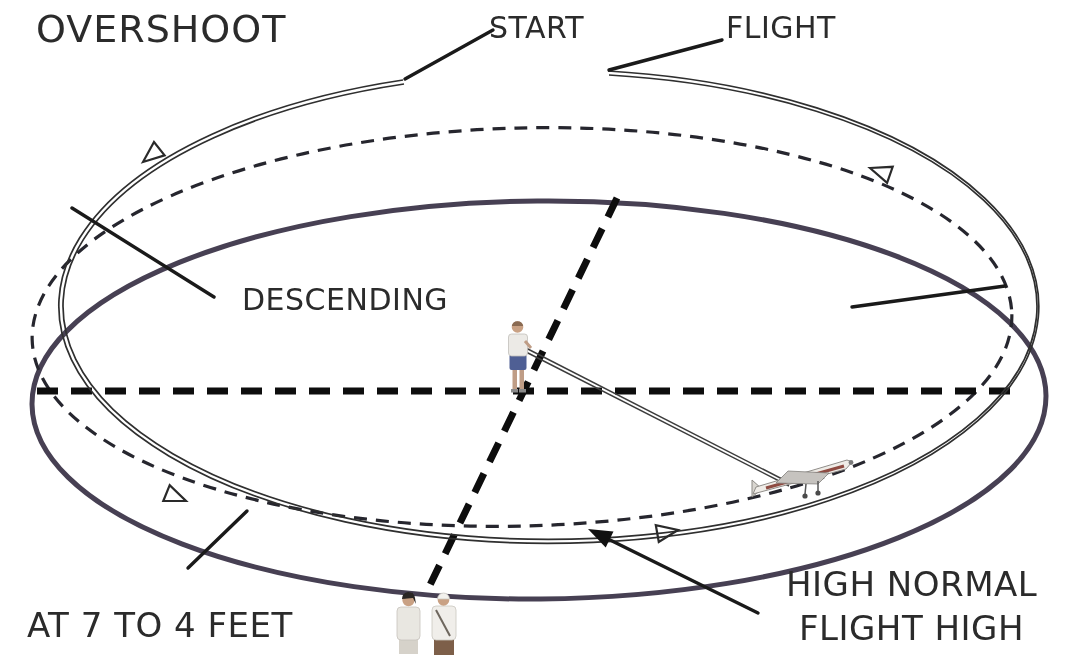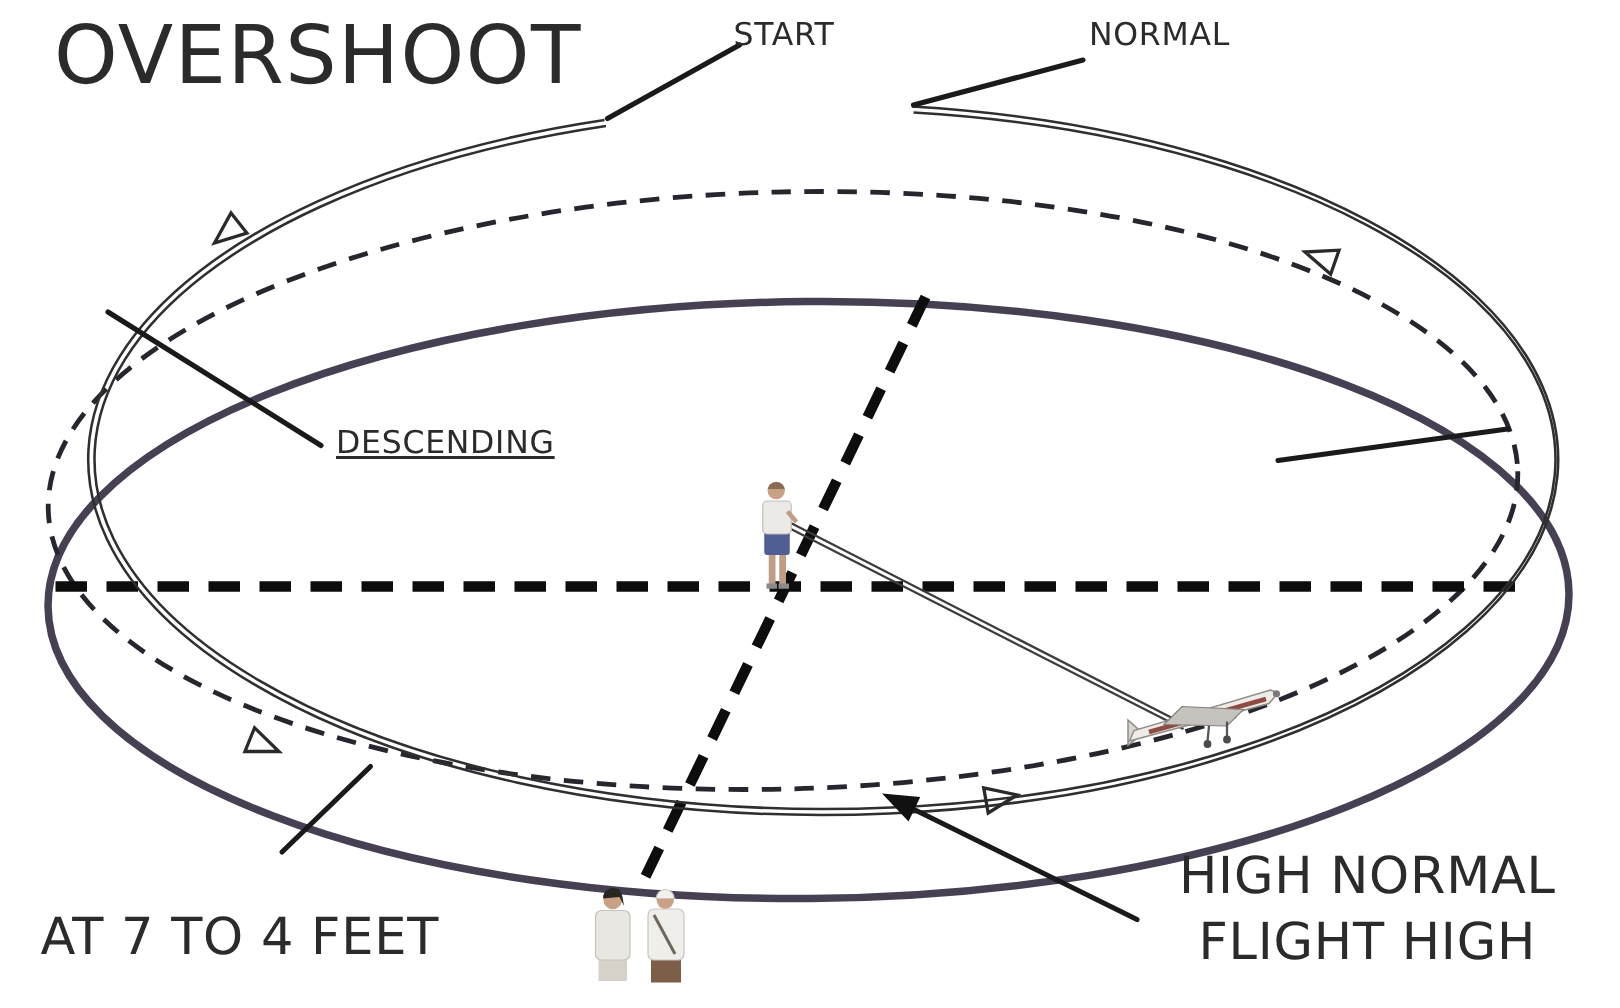--- a/index.html
+++ b/index.html
@@ -12,22 +12,22 @@
   }
   #stage svg{position:absolute;left:0;top:0;}
   .lbl{
     position:absolute;
     color:#2b2b2b;
     white-space:nowrap;
     letter-spacing:0.5px;
     line-height:1;
     user-select:none;
   }
-  .lbl.title{font-size:54px;letter-spacing:1px;}
-  .lbl.mid{font-size:21px;}
+  .lbl.title{font-size:38px;letter-spacing:1px;}
+  .lbl.mid{font-size:30px;}
   .lbl.big{font-size:34px;}
 </style>
 </head>
 <body>
 
 <div id="stage">
 
   <svg width="1080" height="672" viewBox="0 0 1080 672">
 
     <ellipse cx="539" cy="400" rx="507" ry="199" fill="none" stroke-width="5" transform="rotate(-0.5 539 400)" stroke="#474053"></ellipse>
@@ -105,23 +105,23 @@
       <circle cx="805" cy="496" r="2.6" fill="#4a4a4a"></circle>
       <circle cx="818" cy="493" r="2.6" fill="#4a4a4a"></circle>
       <circle cx="851" cy="462.5" r="2.4" fill="#7a7a7a"></circle>
     </g>
   </svg>
 
   <div class="lbl title" style="left:36px;top:10px;">OVERSHOOT</div>
 
   <div class="lbl mid" style="left:489px;top:13px;">START</div>
 
-  <div class="lbl mid" style="left:726px;top:13px;">NORMAL</div>
+  <div class="lbl mid" style="left:726px;top:13px;">FLIGHT</div>
 
-  <div class="lbl mid" style="left:224px;top:285px;text-decoration:underline;">DESCENDING</div>
+  <div class="lbl mid" style="left:242px;top:285px;">DESCENDING</div>
 
 
 
   <div class="lbl big" style="left:27px;top:608px;">AT 7 TO 4 FEET</div>
 
   <div class="lbl big" style="left:786px;top:567px;">HIGH NORMAL</div>
 
   <div class="lbl big" style="left:799px;top:611px;">FLIGHT HIGH</div>
 
 </div>

